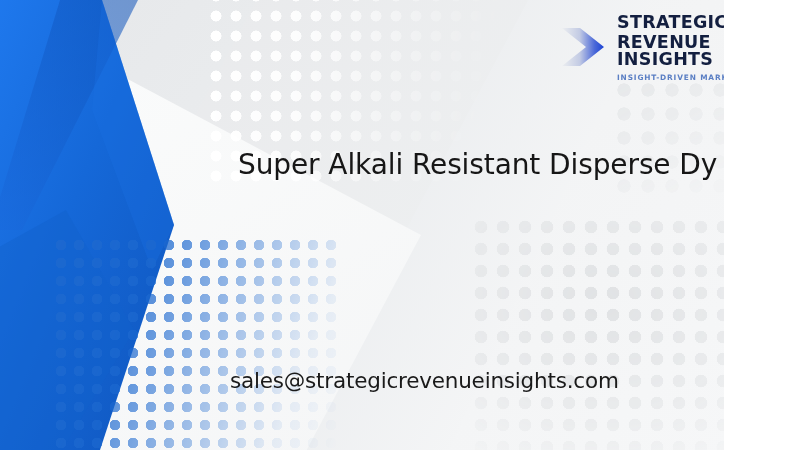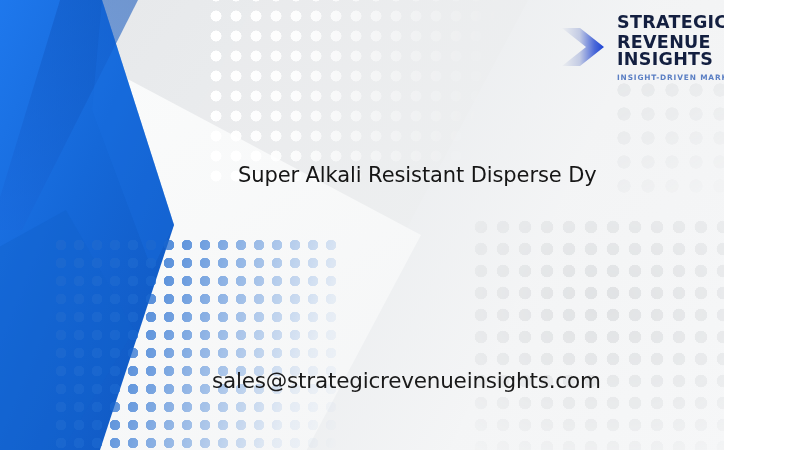--- a/index.html
+++ b/index.html
@@ -152,33 +152,33 @@
     font-size: 7.4px;
     letter-spacing: 0.85px;
     color: #5b7fc4;
     white-space: nowrap;
   }
 
   
   .title {
     position: absolute;
     left: 238px;
-    top: 163px;
-    font-family: "DejaVu Sans", sans-serif;
-    font-size: 21px;
+    top: 148px;
+    font-family: "DejaVu Sans", sans-serif;
+    font-size: 28px;
     font-weight: 400;
     color: #161616;
     white-space: nowrap;
     letter-spacing: -0.1px;
   }
 
   
   .email {
     position: absolute;
-    left: 212px;
+    left: 230px;
     top: 368px;
     font-family: "DejaVu Sans", sans-serif;
     font-size: 21.5px;
     font-weight: 400;
     color: #1a1a1a;
     white-space: nowrap;
     letter-spacing: -0.2px;
   }
 </style>
 </head>

